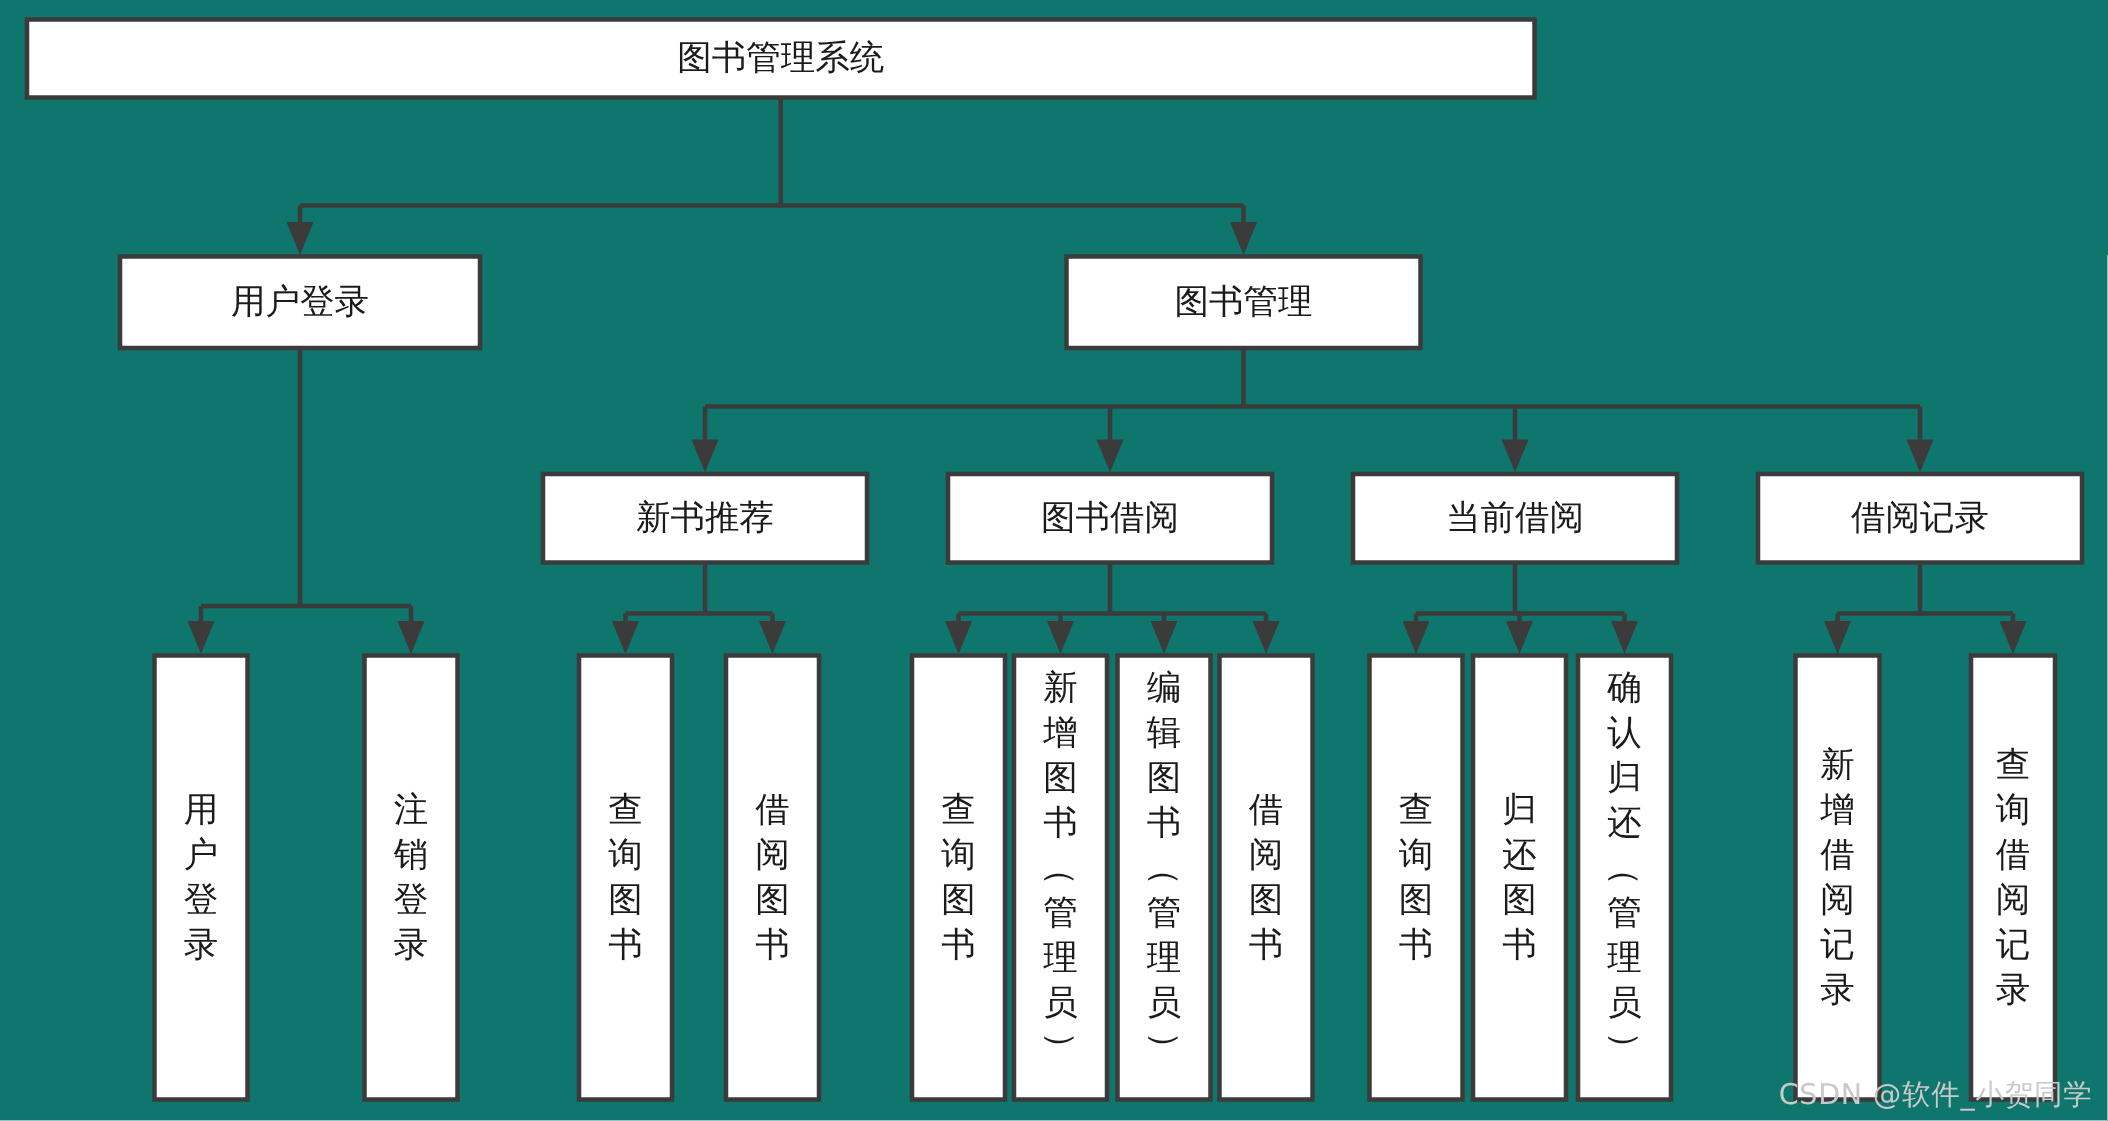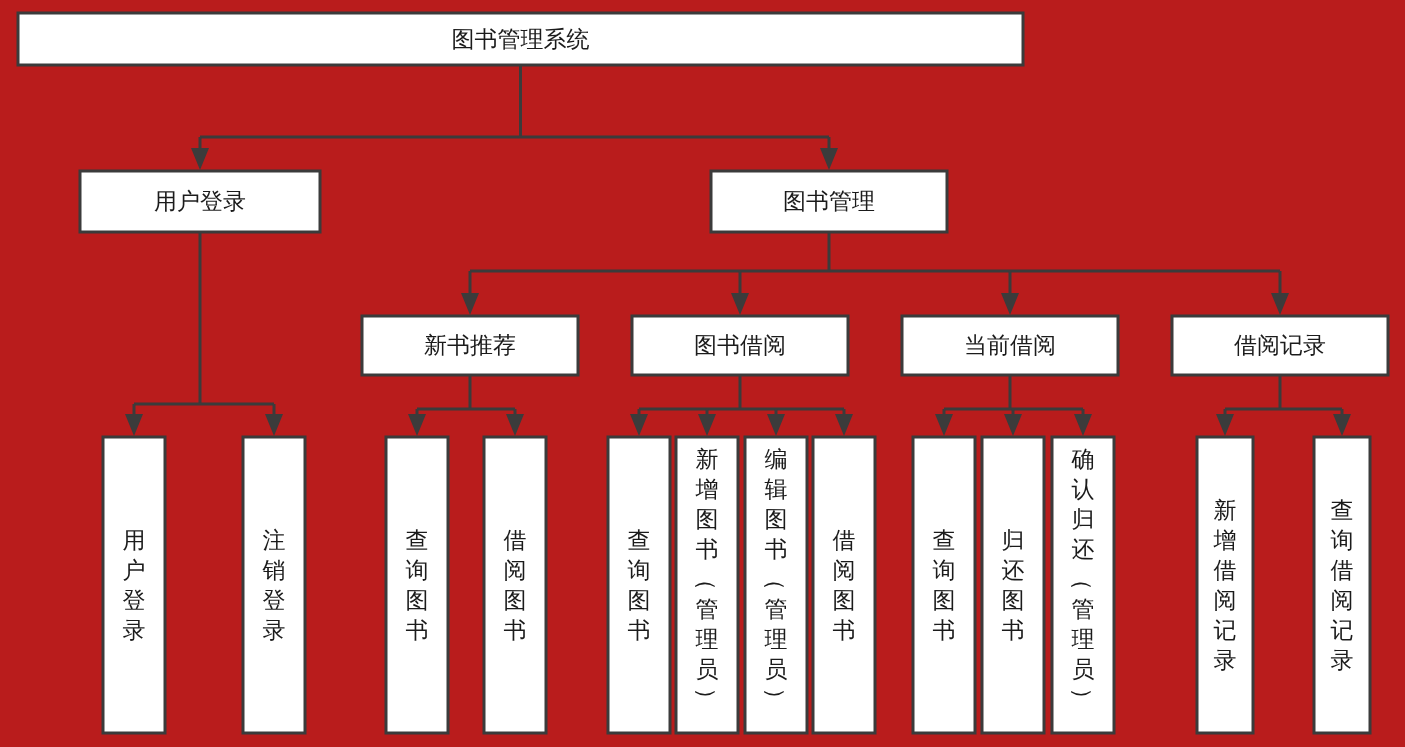--- a/index.html
+++ b/index.html
@@ -7,21 +7,21 @@
     padding: 0;
     background: #ffffff;
   }
   body {
     font-family: "DejaVu Sans", "Liberation Sans", sans-serif;
   }
   #stage {
     position: relative;
     width: 1405px;
     height: 747px;
-    background: #b91c1c;
+    background: #0f766e;
     overflow: hidden;
   }
   svg.diagram {
     position: absolute;
     left: 0;
     top: 0;
     width: 1405px;
     height: 747px;
   }
   .box-rect {
@@ -260,14 +260,15 @@
           <text x="1342" y="510" class="v-char">查</text>
           <text x="1342" y="540" class="v-char">询</text>
           <text x="1342" y="570" class="v-char">借</text>
           <text x="1342" y="600" class="v-char">阅</text>
           <text x="1342" y="630" class="v-char">记</text>
           <text x="1342" y="660" class="v-char">录</text>
         </g>
       </g>
   </svg>
 
+  <div class="watermark">CSDN @软件_小贺同学</div>
 
 </div>
 
 </body></html>

